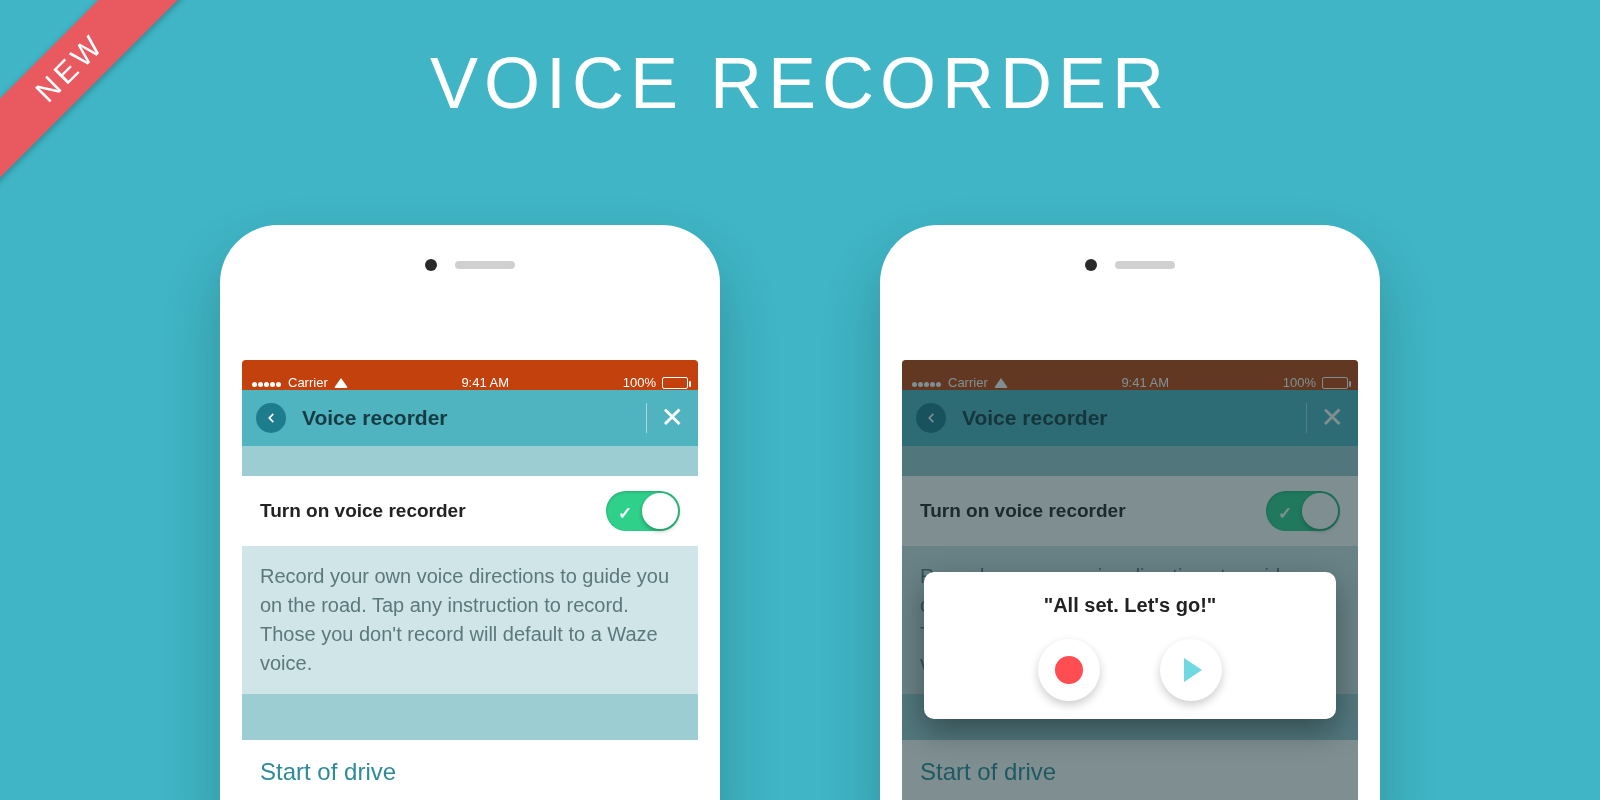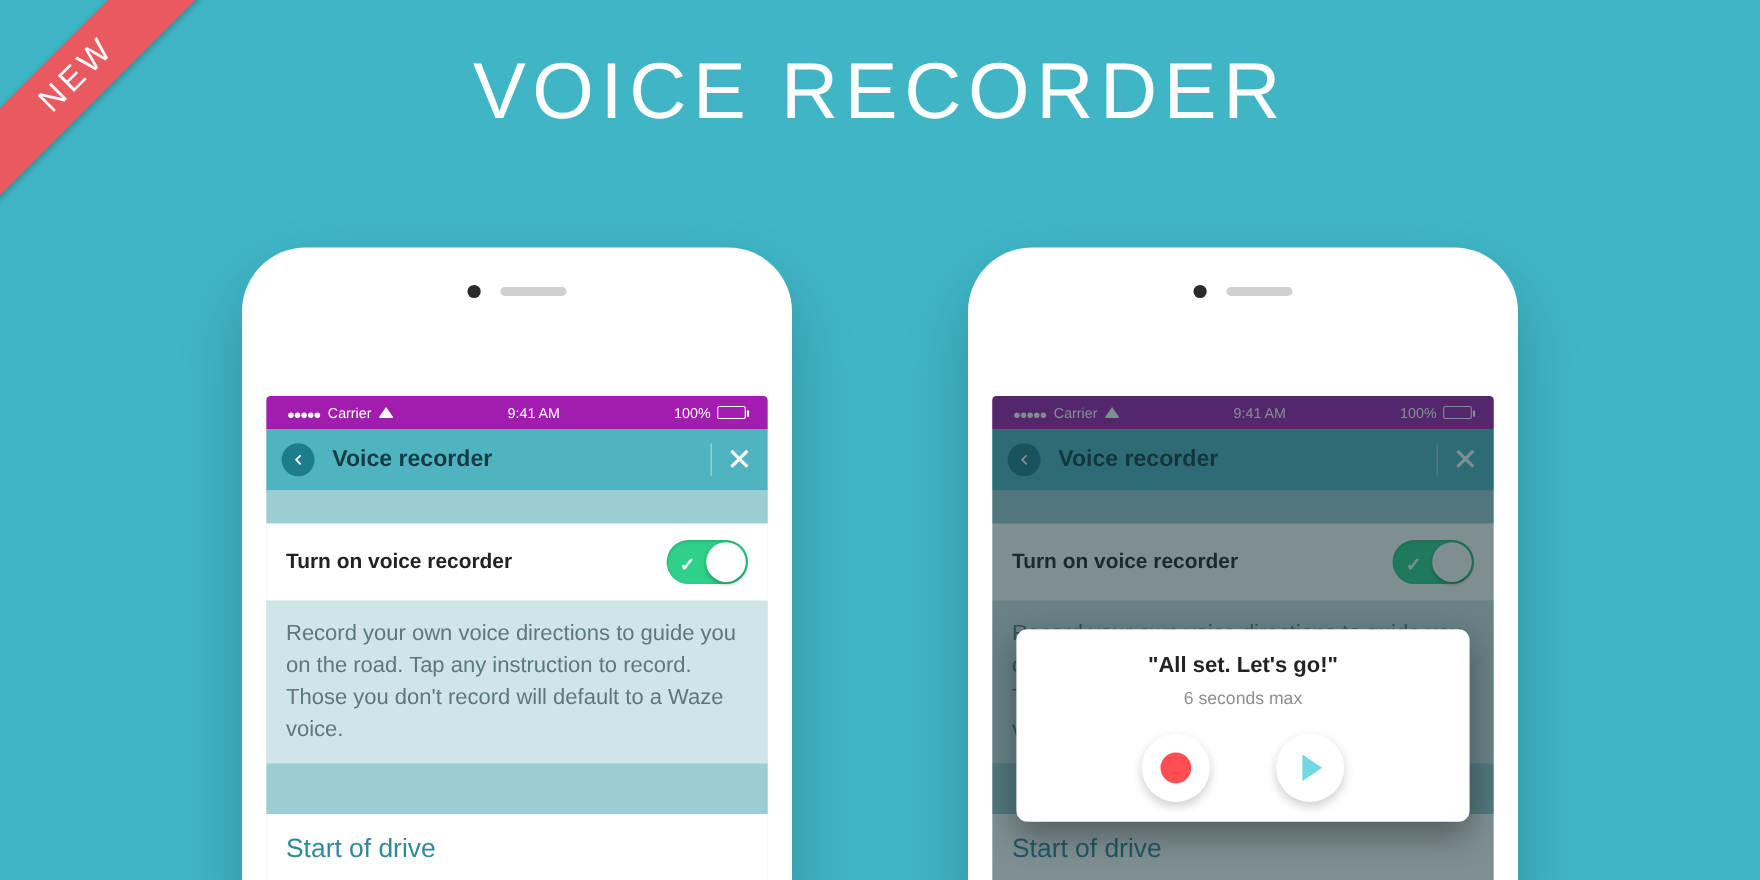--- a/index.html
+++ b/index.html
@@ -64,24 +64,24 @@
       width: 100%;
       height: 520px;
       background: #e0eef0;
       border-radius: 4px 4px 0 0;
       overflow: hidden;
       position: relative;
       margin-top: 75px;
     }
     .statusbar {
       height: 30px;
-      background: #a21caf;
+      background: #c2410c;
       color: #fff;
-      display:flex; align-items:center; justify-content:space-between;
-      padding: 0 20px;
+      display:flex; align-items:flex-end; justify-content:space-between;
+      padding: 0 10px;
       font-size: 13px;
     }
     .sb-left, .sb-right { display:flex; align-items:center; gap:6px; }
     .dots span{ width:5px;height:5px;border-radius:50%;background:#fff;display:inline-block;margin-right:1px;}
     .wifi { width:0;height:0;border-left:7px solid transparent;border-right:7px solid transparent;border-bottom:10px solid #fff; border-radius:2px;}
     .battery { width:26px;height:12px;border:1px solid #fff;border-radius:2px; position:relative;}
     .battery::after{content:"";position:absolute;right:-4px;top:3px;width:2px;height:6px;background:#fff;border-radius:1px;}
     .battery .fill{height:100%;width:100%;background:#fff;}
 
     .navbar {
@@ -246,21 +246,20 @@
       <div class="desc">Record your own voice directions to guide you on the road. Tap any instruction to record. Those you don't record will default to a Waze voice.</div>
 
       <div class="section-gap"></div>
 
       <div class="item-row">Start of drive</div>
 
       <div class="dim"></div>
 
       <div class="popup">
         <div class="popup-title">"All set. Let's go!"</div>
-        <div class="popup-sub">6 seconds max</div>
         <div class="popup-actions">
           <div class="circle-btn">
             <div class="rec-dot"></div>
           </div>
           <div class="circle-btn">
             <div class="play-tri"></div>
           </div>
         </div>
       </div>
     </div>

